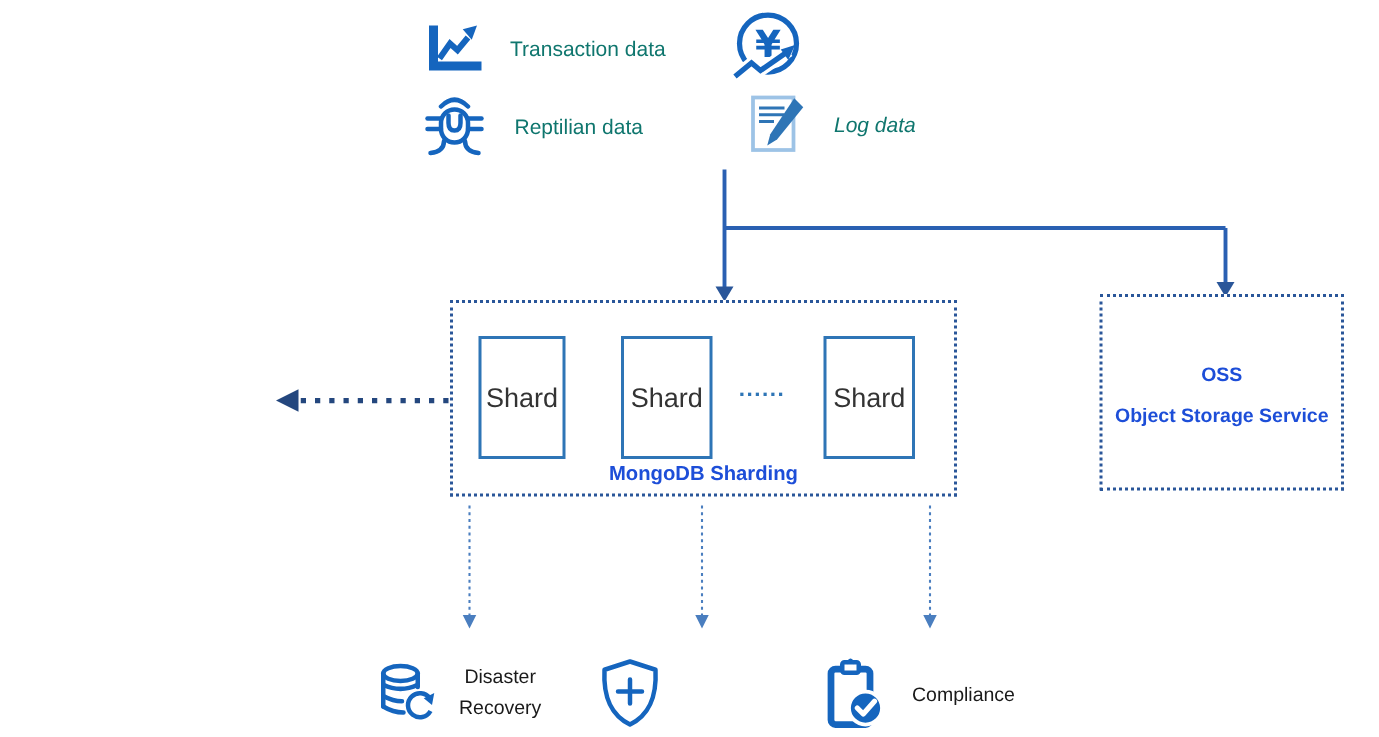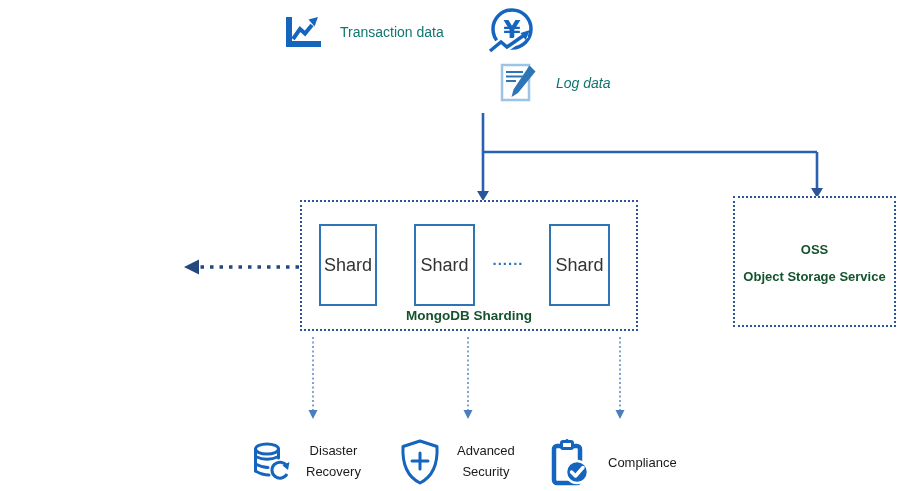--- a/index.html
+++ b/index.html
@@ -4,21 +4,21 @@
 <style>
   * { margin:0; padding:0; box-sizing:border-box; }
   body { font-family:"Liberation Sans", sans-serif; background:#ffffff; }
   .canvas { position:relative; width:919px; height:491px; background:#fff; overflow:hidden; }
   svg { display:block; }
 
   .legend-item { position:absolute; display:flex; align-items:center; }
   .legend-label { font-size:14px; color:#0f766e; white-space:nowrap; }
 
   .dotted-box { position:absolute; border:2px dotted #2A5699; background:#fff; }
-  .box-title { font-weight:bold; color:#14532d; }
+  .box-title { font-weight:bold; color:#1d4ed8; }
 
   .max-compute-label { position:absolute; left:0; right:0; top:55px; text-align:center; font-size:13px; }
 
   .shard { position:absolute; width:58px; height:82px; border:2px solid #2E75B6; background:#fff;
            display:flex; align-items:center; justify-content:center; font-size:18px; color:#333; }
   .mongo-title { position:absolute; left:0; right:0; bottom:6px; text-align:center; font-size:13.5px; }
   .shard-ellipsis { position:absolute; left:488px; top:253px; width:40px; text-align:center;
                     color:#2E75B6; font-weight:bold; font-size:15px; letter-spacing:1px; line-height:14px; }
 
   .oss-title { position:absolute; left:0; right:0; top:44px; text-align:center; font-size:13px; }
@@ -38,20 +38,38 @@
     <span>
       <svg width="38" height="34" viewBox="0 0 38 34">
         <path d="M5 2 V29 H37" stroke="#1565BE" stroke-width="6" fill="none"></path>
         <path d="M9 24 L16 14 L21 18.5 L28 10" stroke="#1565BE" stroke-width="4" fill="none"></path>
         <polygon points="34,2 24.5,4.5 30.5,11.5" fill="#1565BE"></polygon>
       </svg>
     </span>
     <span class="legend-label" style="margin-left:18px;">Transaction data</span>
   </div>
 
+  <div class="legend-item" style="left:281px; top:64px;">
+    <span>
+      <svg width="44" height="40" viewBox="0 0 44 40">
+        <g stroke="#1565BE" stroke-width="3" fill="none" stroke-linecap="round">
+          <path d="M13 7 Q22 -2 31 7"></path>
+          <rect x="13" y="9" width="18" height="22" rx="9"></rect>
+          <path d="M18 13 V18 Q18 23 22 23 Q26 23 26 18 V13"></path>
+          <path d="M13 15 H4"></path>
+            <path d="M31 15 H40"></path>
+          <path d="M13 22 H4"></path>
+            <path d="M31 22 H40"></path>
+          <path d="M15 30 Q15 37 6 38"></path>
+            <path d="M29 30 Q29 37 38 38"></path>
+        </g>
+      </svg>
+    </span>
+    <span class="legend-label" style="margin-left:18px;">Reptilian data</span>
+  </div>
 
   <div class="legend-item" style="left:488px; top:7px;">
     <span>
       <svg width="48" height="50" viewBox="0 0 48 50">
         <circle cx="24" cy="22" r="19" stroke="#1565BE" stroke-width="3.5" fill="none"></circle>
         <text x="24" y="31" font-size="25" font-weight="bold" text-anchor="middle" fill="#1565BE" font-family="DejaVu Sans, sans-serif">¥</text>
         <path d="M2 44 L13 35 L19 40 L38 27" stroke="#ffffff" stroke-width="8" fill="none"></path>
         <path d="M2 44 L13 35 L19 40 L37 27.5" stroke="#1565BE" stroke-width="3.5" fill="none"></path>
         <polygon points="42,23 32.5,26 37.5,33" fill="#1565BE"></polygon>
       </svg>
@@ -135,24 +153,20 @@
     </span>
   </div>
 
   <div class="feature" style="left:397px; top:438px;">
     <span>
       <svg width="46" height="48" viewBox="0 0 46 48">
         <path d="M23 3 L40 8.5 C41 28 35 39 23 45 C11 39 5 28 6 8.5 Z" stroke="#1565BE" stroke-width="3" fill="none" stroke-linejoin="round"></path>
         <path d="M23 15 V31 M15 23 H31" stroke="#1565BE" stroke-width="3" fill="none" stroke-linecap="round"></path>
       </svg>
     </span>
-    <span class="feature-label" style="margin-left:14px;">
-      <div>Advanced</div>
-      <div>Security</div>
-    </span>
   </div>
 
   <div class="feature" style="left:548px; top:439px;justify-content:flex-end;">
     <span>
       <svg width="44" height="48" viewBox="0 0 44 48">
         <rect x="6" y="7" width="26" height="37" rx="3" fill="#ffffff" stroke="#1565BE" stroke-width="4.5"></rect>
         <rect x="13.5" y="2.5" width="11" height="7" rx="1.5" fill="#ffffff" stroke="#1565BE" stroke-width="3"></rect>
         <path d="M16.5 3 L19 0.9 L21.5 3" stroke="#1565BE" stroke-width="2" fill="none"></path>
         <circle cx="29" cy="33" r="11" fill="#1565BE" stroke="#ffffff" stroke-width="2.5"></circle>
         <path d="M23.5 33 L27.5 37 L35 28.5" stroke="#ffffff" stroke-width="3.5" fill="none" stroke-linecap="round" stroke-linejoin="round"></path>

